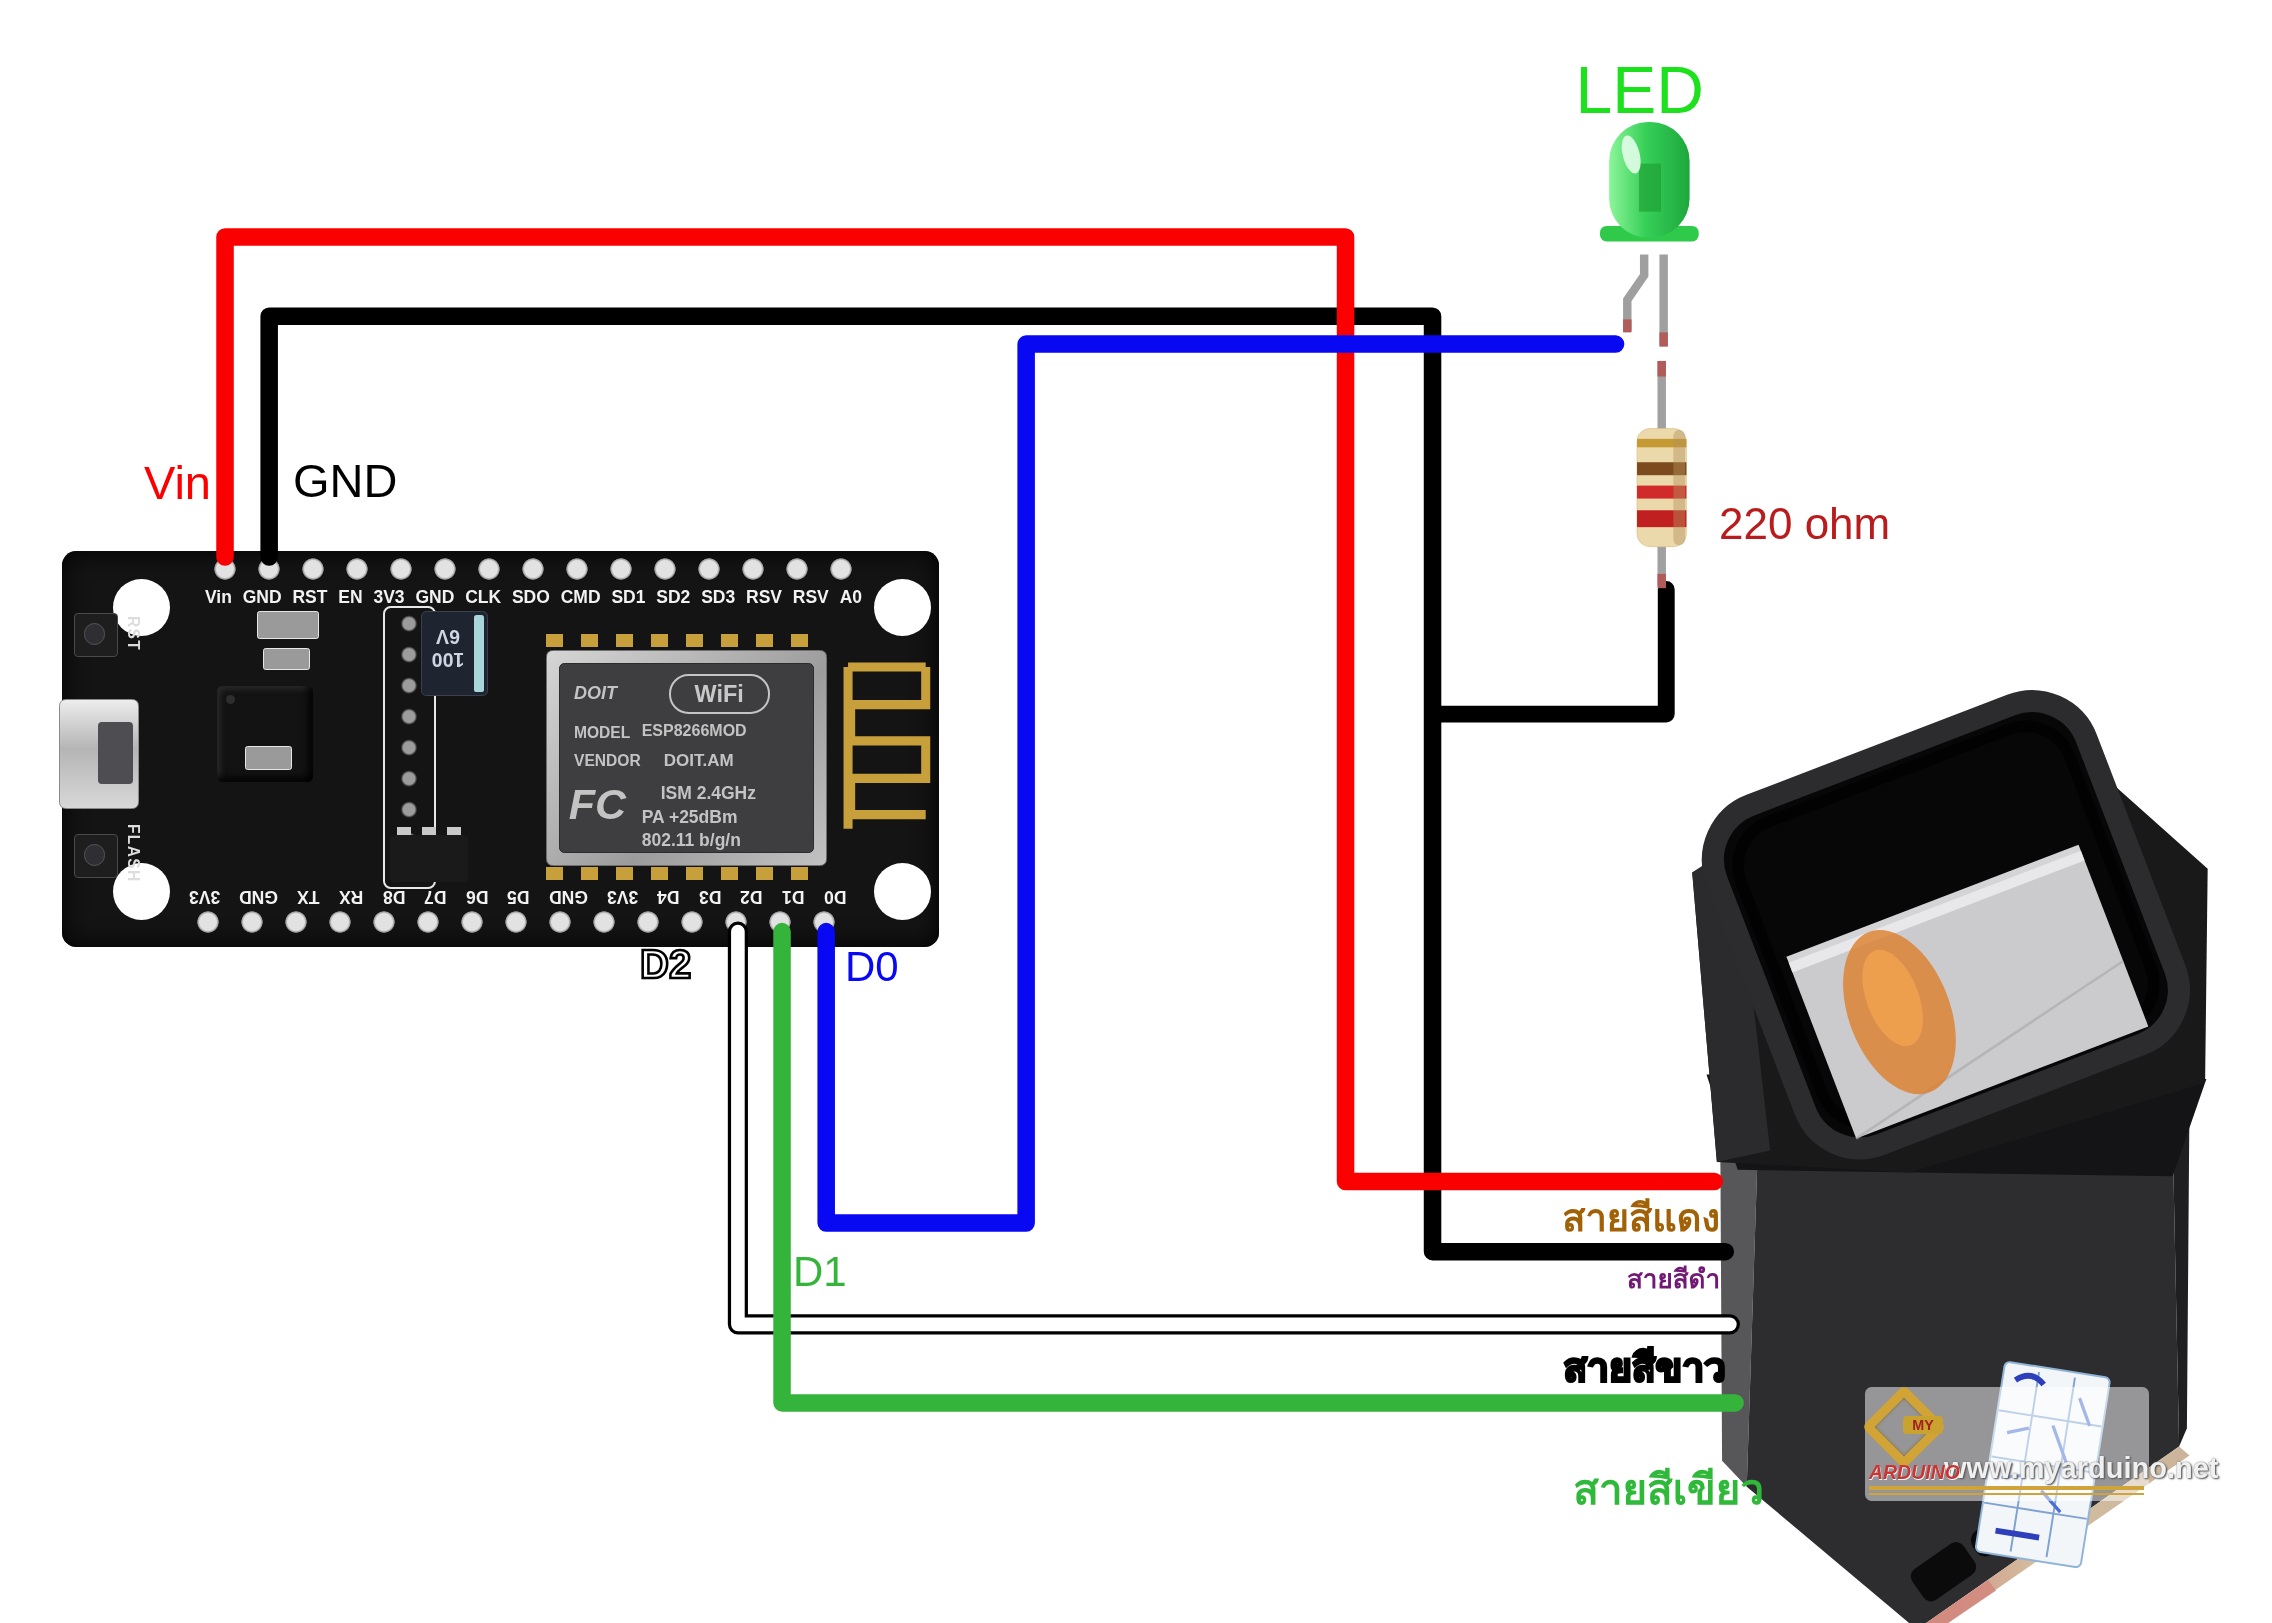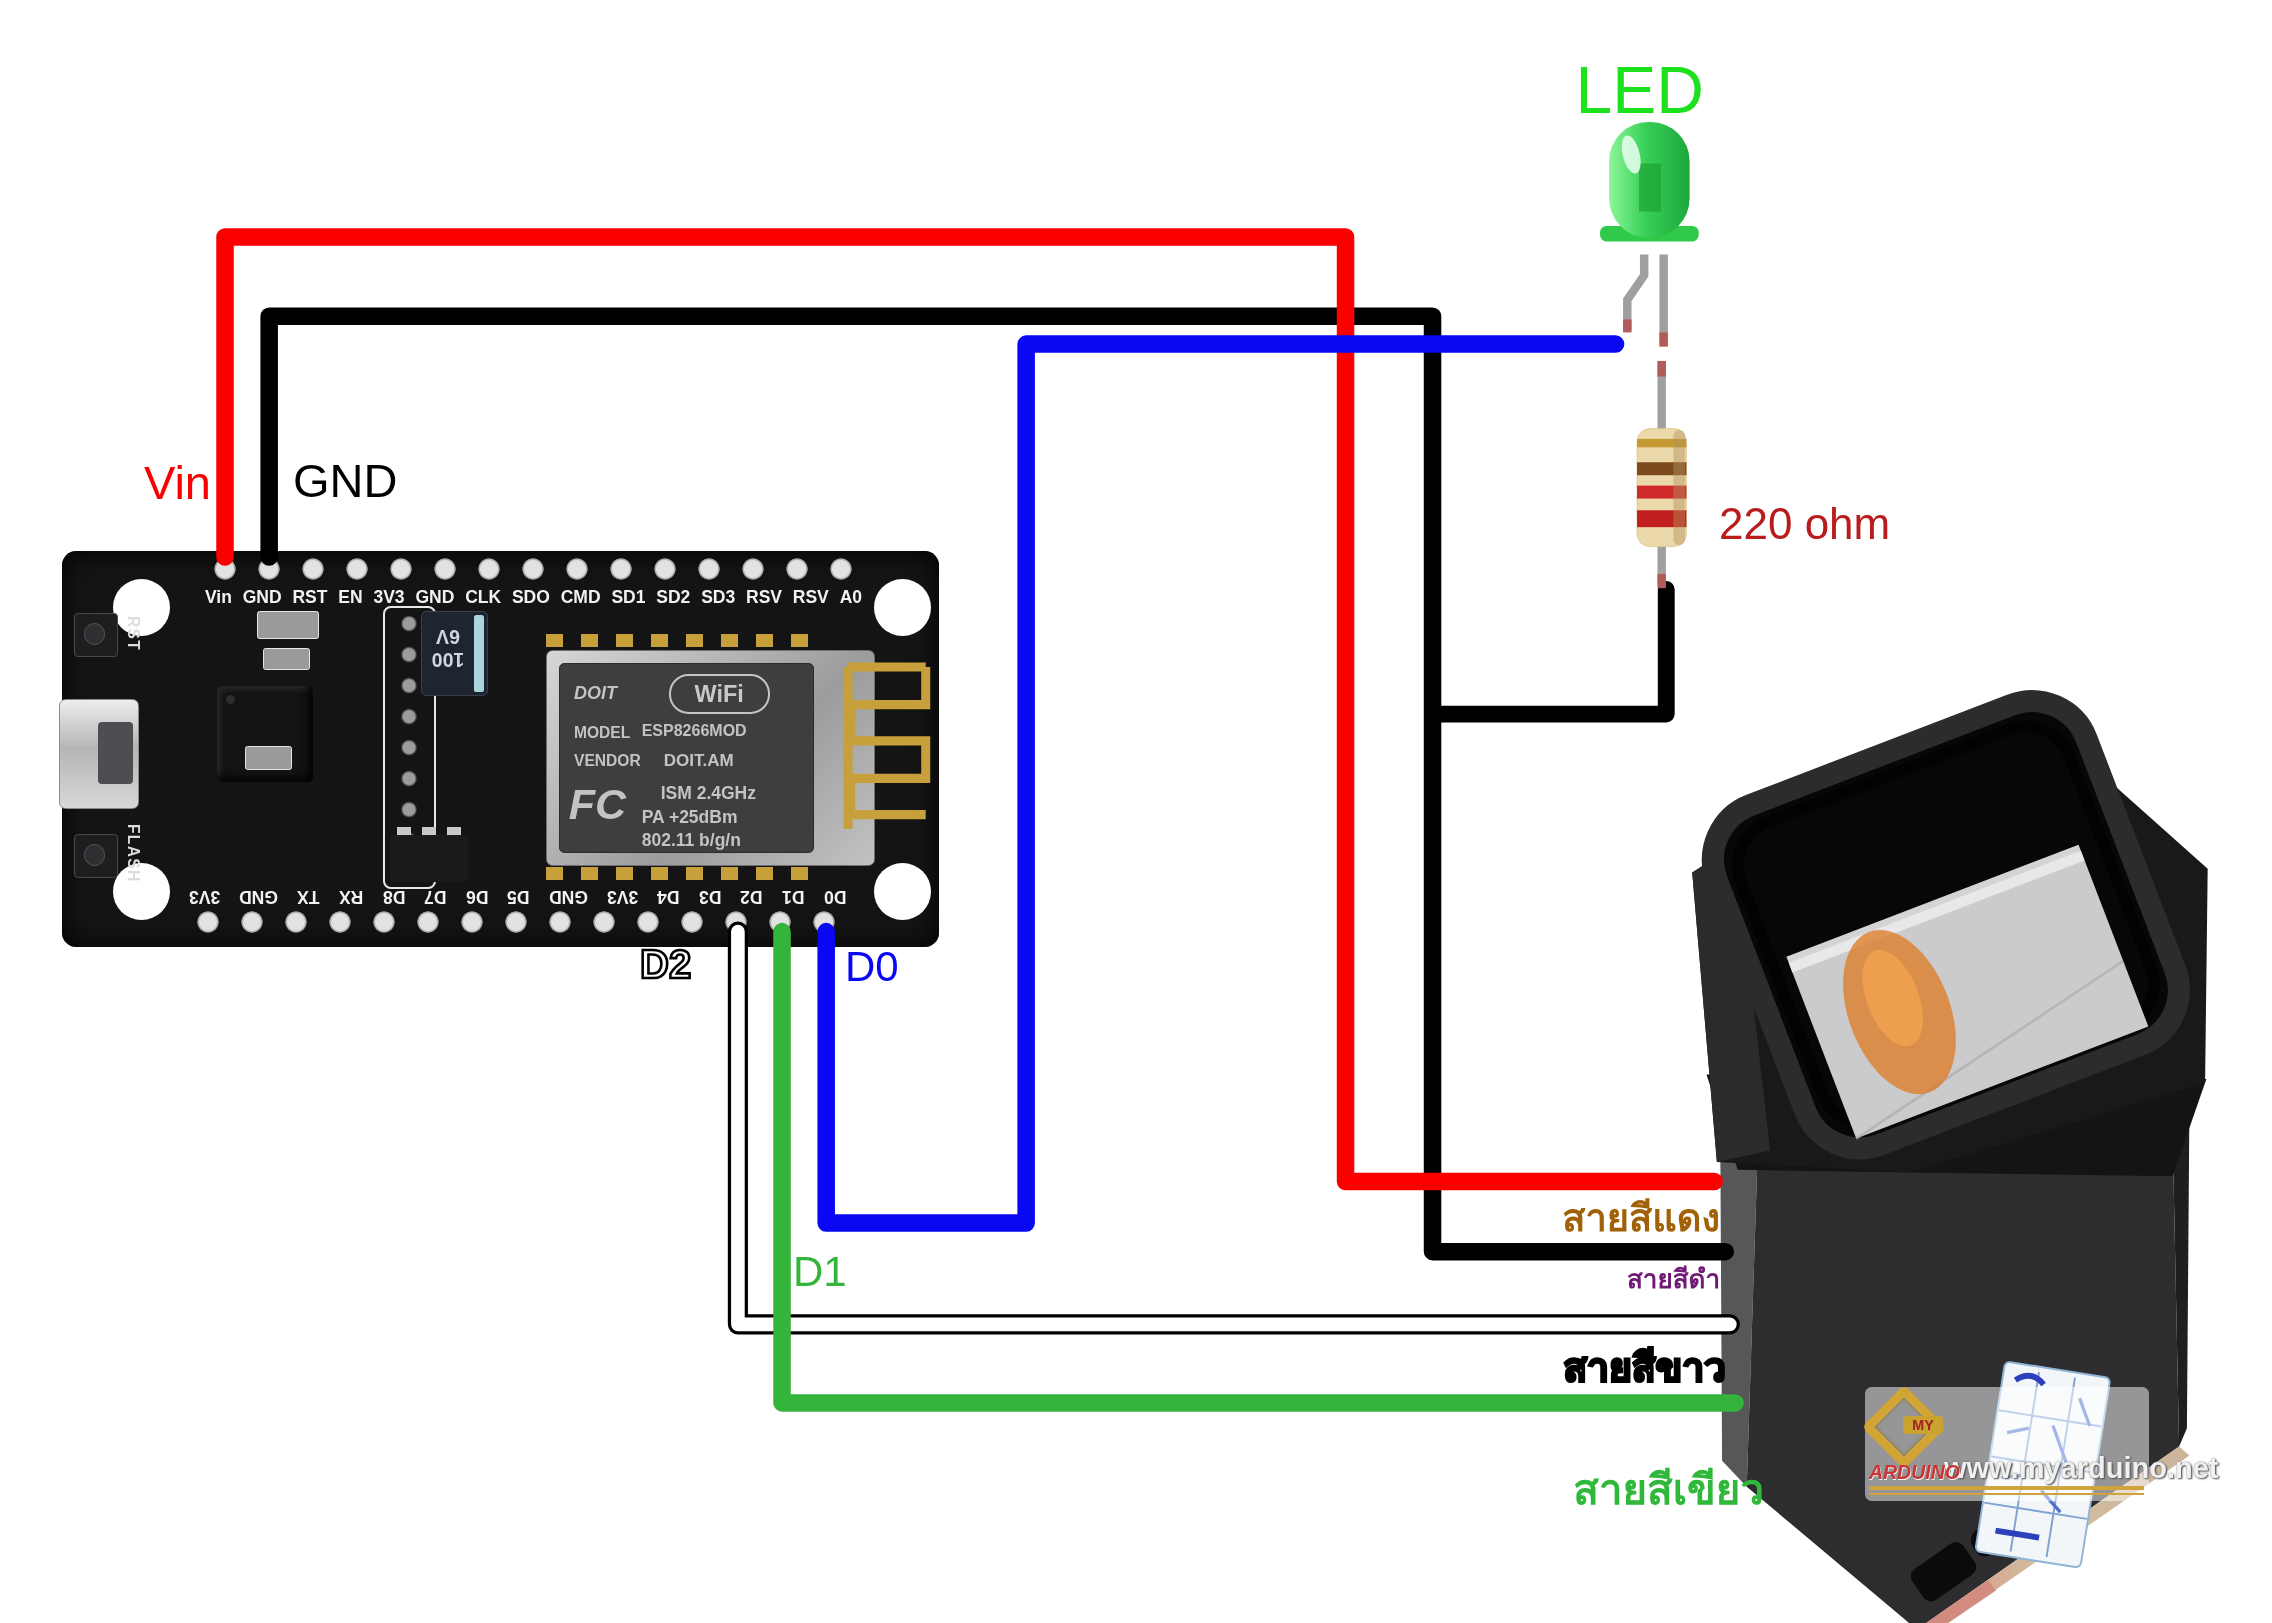--- a/index.html
+++ b/index.html
@@ -33,21 +33,21 @@
   #cap .ctext{position:absolute;left:0;top:11.7px;width:52px;color:#cdd6e2;font-size:19.5px;font-weight:bold;
               transform:rotate(180deg);text-align:center;line-height:23.4px;}
   .smd{position:absolute;background:#9a9a9a;border:1.9px solid #e6e6e6;border-radius:2.6px;}
   #sot{position:absolute;left:328px;top:284px;width:78px;height:47px;background:#1a1a1a;border-radius:3.9px;}
   #sot::after{content:"";position:absolute;left:6.5px;top:-7.8px;width:65px;height:7.8px;
               background:repeating-linear-gradient(90deg,#c9c9c9 0 14.3px,rgba(0,0,0,0) 14.3px 25px);}
   .goldrow{position:absolute;width:279px;height:13px;
            background:repeating-linear-gradient(90deg,#c79f3b 0 17px,rgba(0,0,0,0) 17px 35px);}
   
   #esp{position:absolute;left:484px;top:99px;width:279px;height:214px;border-radius:6.5px;
-       background:linear-gradient(135deg,#d6d6d6,#9c9c9c 60%,#c2c2c2);border:1.3px solid #6f6f6f;padding-left:48px;}
+       background:linear-gradient(135deg,#d6d6d6,#9c9c9c 60%,#c2c2c2);border:1.3px solid #6f6f6f;}
   #espinner{position:absolute;left:11.7px;top:11.7px;width:253px;height:188px;background:#3e3e41;border-radius:5.2px;border:1.3px solid #2c2c2c;}
   .mtxt{position:absolute;color:#c3c3c3;font-weight:bold;white-space:nowrap;}
   #wifipill{position:absolute;left:109px;top:10.4px;width:97px;height:36px;border:2.6px solid #c4c4c4;border-radius:19.5px;
             color:#c8c8c8;font-size:23.4px;font-weight:bold;text-align:center;line-height:36px;}
   
   #antenna{position:absolute;left:777px;top:104px;}
   
   .lbl{position:absolute;white-space:nowrap;}
   .thai{font-family:"DejaVu Sans",sans-serif;font-weight:bold;}
   .outline-white{color:#fff;-webkit-text-stroke:2.6px #000;text-shadow:0 0 1.3px #000;}

